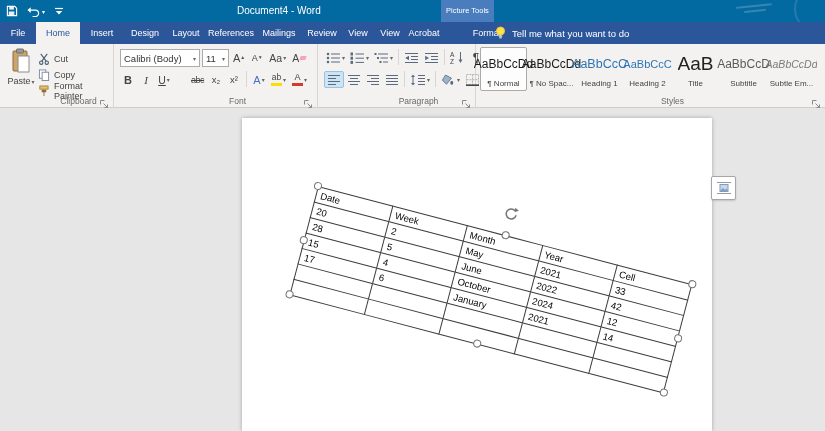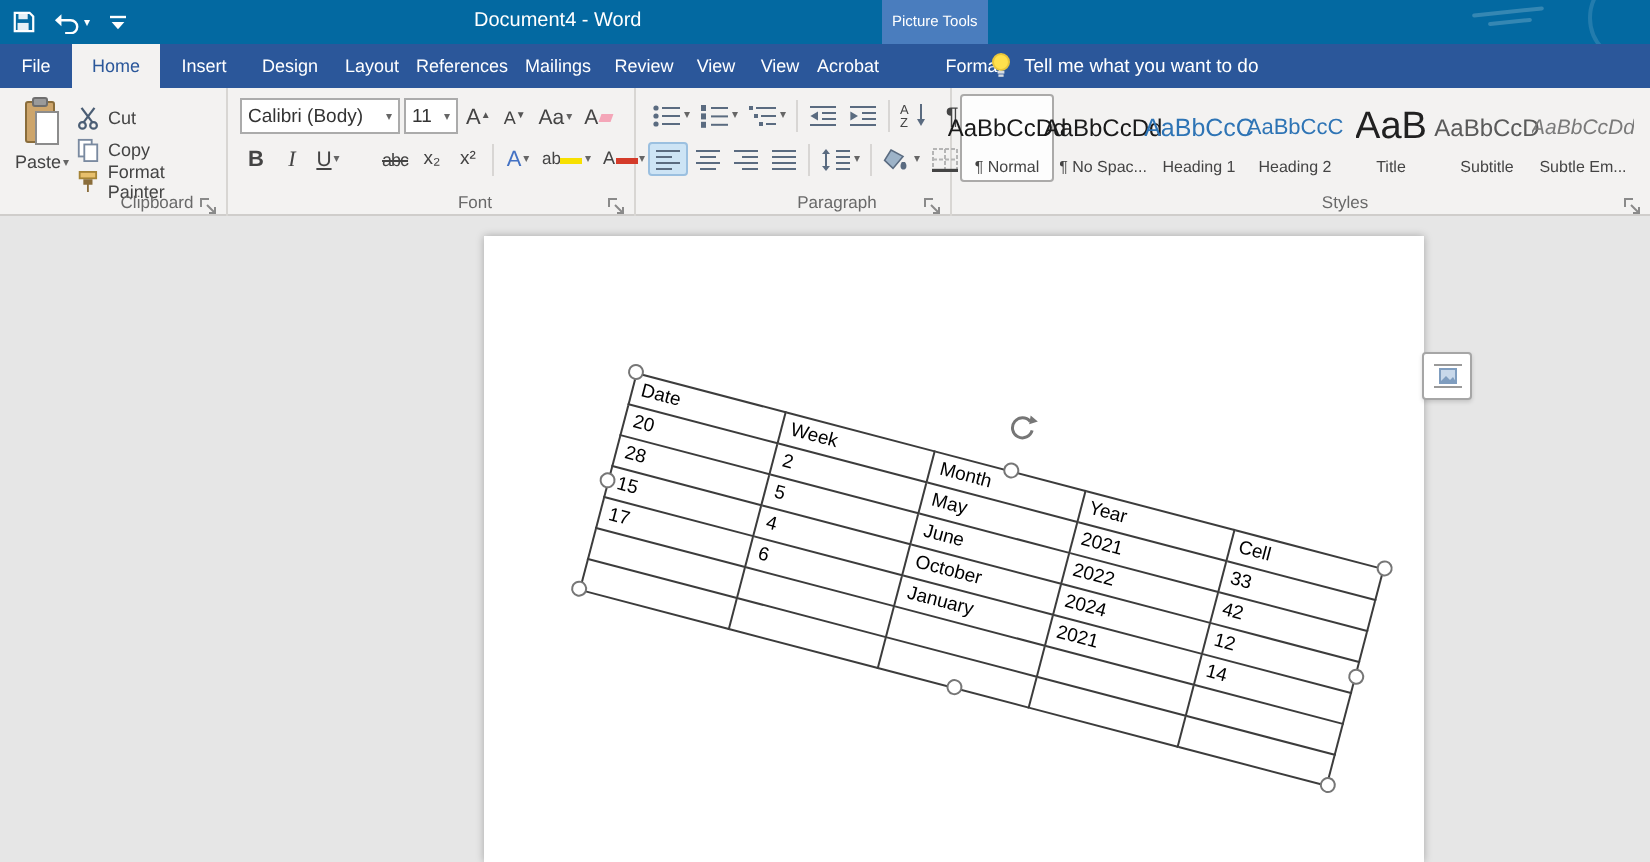--- a/index.html
+++ b/index.html
@@ -23,21 +23,21 @@
   .tabrow { position:absolute; left:0; top:22px; width:825px; height:22px; background:#2b579a; }
   .tab { position:absolute; top:0; height:22px; line-height:22px; text-align:center; color:#fff; font-size:9px; cursor:default; }
   .tab.active { background:#f3f2f1; color:#2b579a; }
   .tellme { position:absolute; left:494px; top:0; height:22px; display:flex; align-items:center; gap:5px; color:#fff; font-size:9.5px; }
 
   
   .ribbon { position:absolute; left:0; top:44px; width:825px; height:64px; background:#f3f2f1; border-bottom:1px solid #cfcdcb; }
   .group { position:absolute; top:0; height:64px; border-right:1px solid #d8d6d3; }
   .glabel { position:absolute; left:0; right:0; bottom:2px; text-align:center; font-size:8.5px; color:#696969;padding-left:44px; }
   .launcher { position:absolute; right:3px; bottom:2px; width:11px; height:11px; }
-  .rrow { position:absolute; left:6px; display:flex; align-items:flex-end; gap:2px; }
+  .rrow { position:absolute; left:6px; display:flex; align-items:flex-start; gap:2px; }
   .ib { display:inline-flex; align-items:center; justify-content:center; height:17px; min-width:16px; padding:0 2px; border-radius:2px; color:#444; font-size:10.5px; cursor:default; }
   .ib.sel { background:#cde4f5; border:1px solid #9bc0e0; }
   .caret { font-size:6px; color:#666; margin-left:1px; }
   .vsep { width:1px; height:16px; background:#d8d6d4; margin:0 2px; }
   .combo { display:flex; align-items:center; background:#fff; border:1px solid #ababab; height:18px; font-size:9.5px; padding:0 3px; color:#333; }
   .combo .caret { margin-left:auto; }
 
   .g-clipboard { left:0; width:114px; }
   .pastebtn { position:absolute; left:5px; top:4px; width:32px; height:56px; display:flex; flex-direction:column; align-items:center; justify-content:flex-start; gap:2px; border-radius:2px; }
   .pastebtn .plabel { font-size:9px; color:#444; display:flex; align-items:center; }
@@ -45,21 +45,21 @@
 
   .g-font { left:114px; width:204px; }
   .g-para { left:318px; width:158px; }
   .g-styles { left:476px; width:349px; border-right:none; }
 
   .bold-b { font-weight:bold; font-size:11px; }
   .ital-i { font-style:italic; font-family:"Liberation Serif",serif; font-size:11px; }
   .und-u { text-decoration:underline; font-size:10.5px; }
   .strike { text-decoration:line-through; font-size:9px; letter-spacing:-0.5px;margin-left:15px; }
   .subsup { font-size:9.5px; }
-  .stack { display:inline-flex; flex-direction:row; align-items:center; line-height:1; }
+  .stack { display:inline-flex; flex-direction:column; align-items:center; line-height:1; }
   .colorbar { width:11px; height:3px; margin-top:1px; }
   .tinyarrow { font-size:5px; line-height:1; color:#555; }
 
   .styletile { width:47px; height:44px; display:flex; flex-direction:column; align-items:center; justify-content:flex-end; padding-bottom:2px; border:1px solid transparent; border-radius:2px; cursor:default; }
   .styletile.selected { border:1px solid #abaaa9; background:#fdfdfd; }
   .stprev { flex:1; display:flex; align-items:center; justify-content:center; white-space:nowrap; overflow:hidden; }
   .stname { font-size:8px; color:#444; white-space:nowrap; overflow:hidden; max-width:45px; }
 
   
   .docarea { position:absolute; left:0; top:108px; width:825px; height:323px; background:#e6e6e6; }

